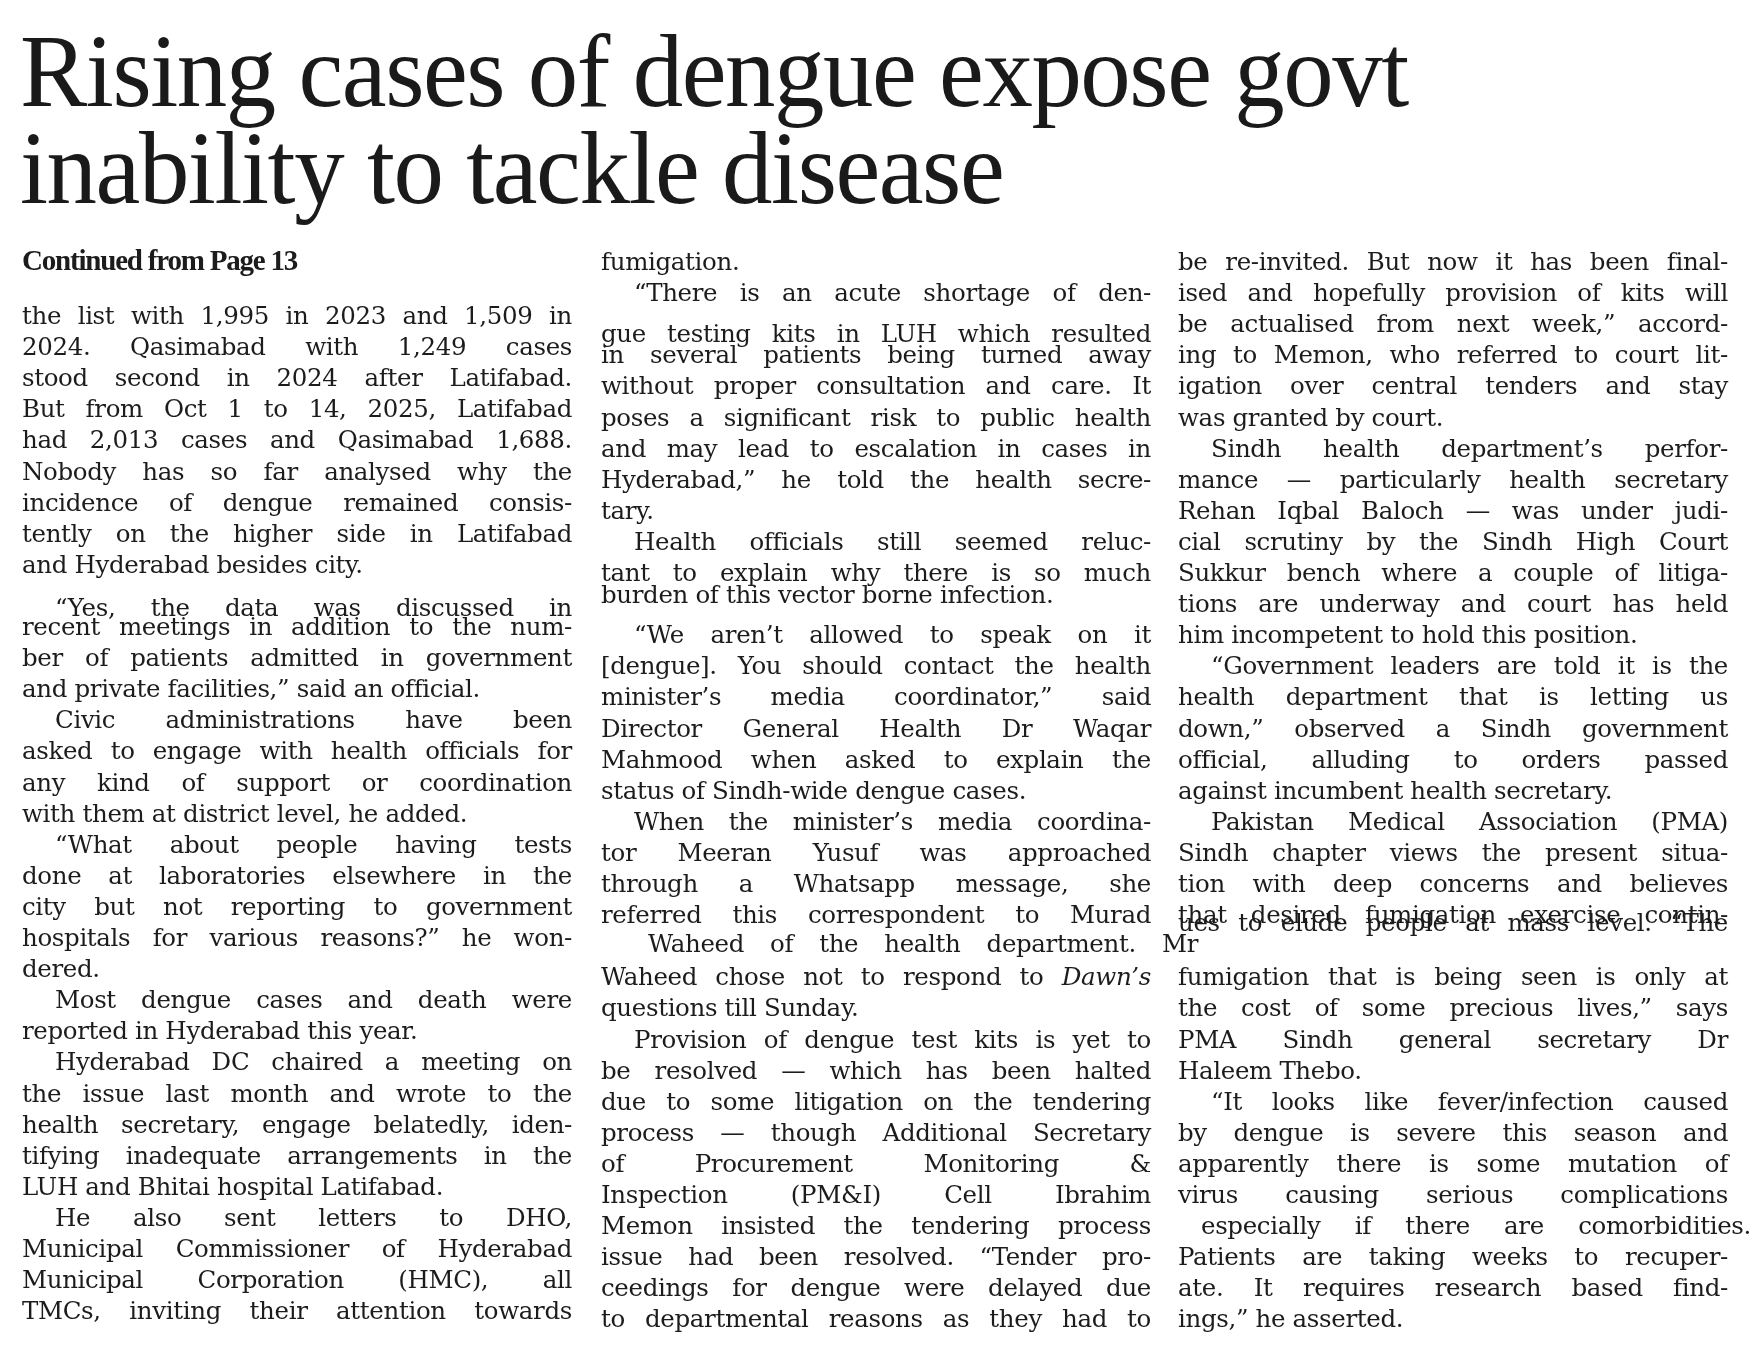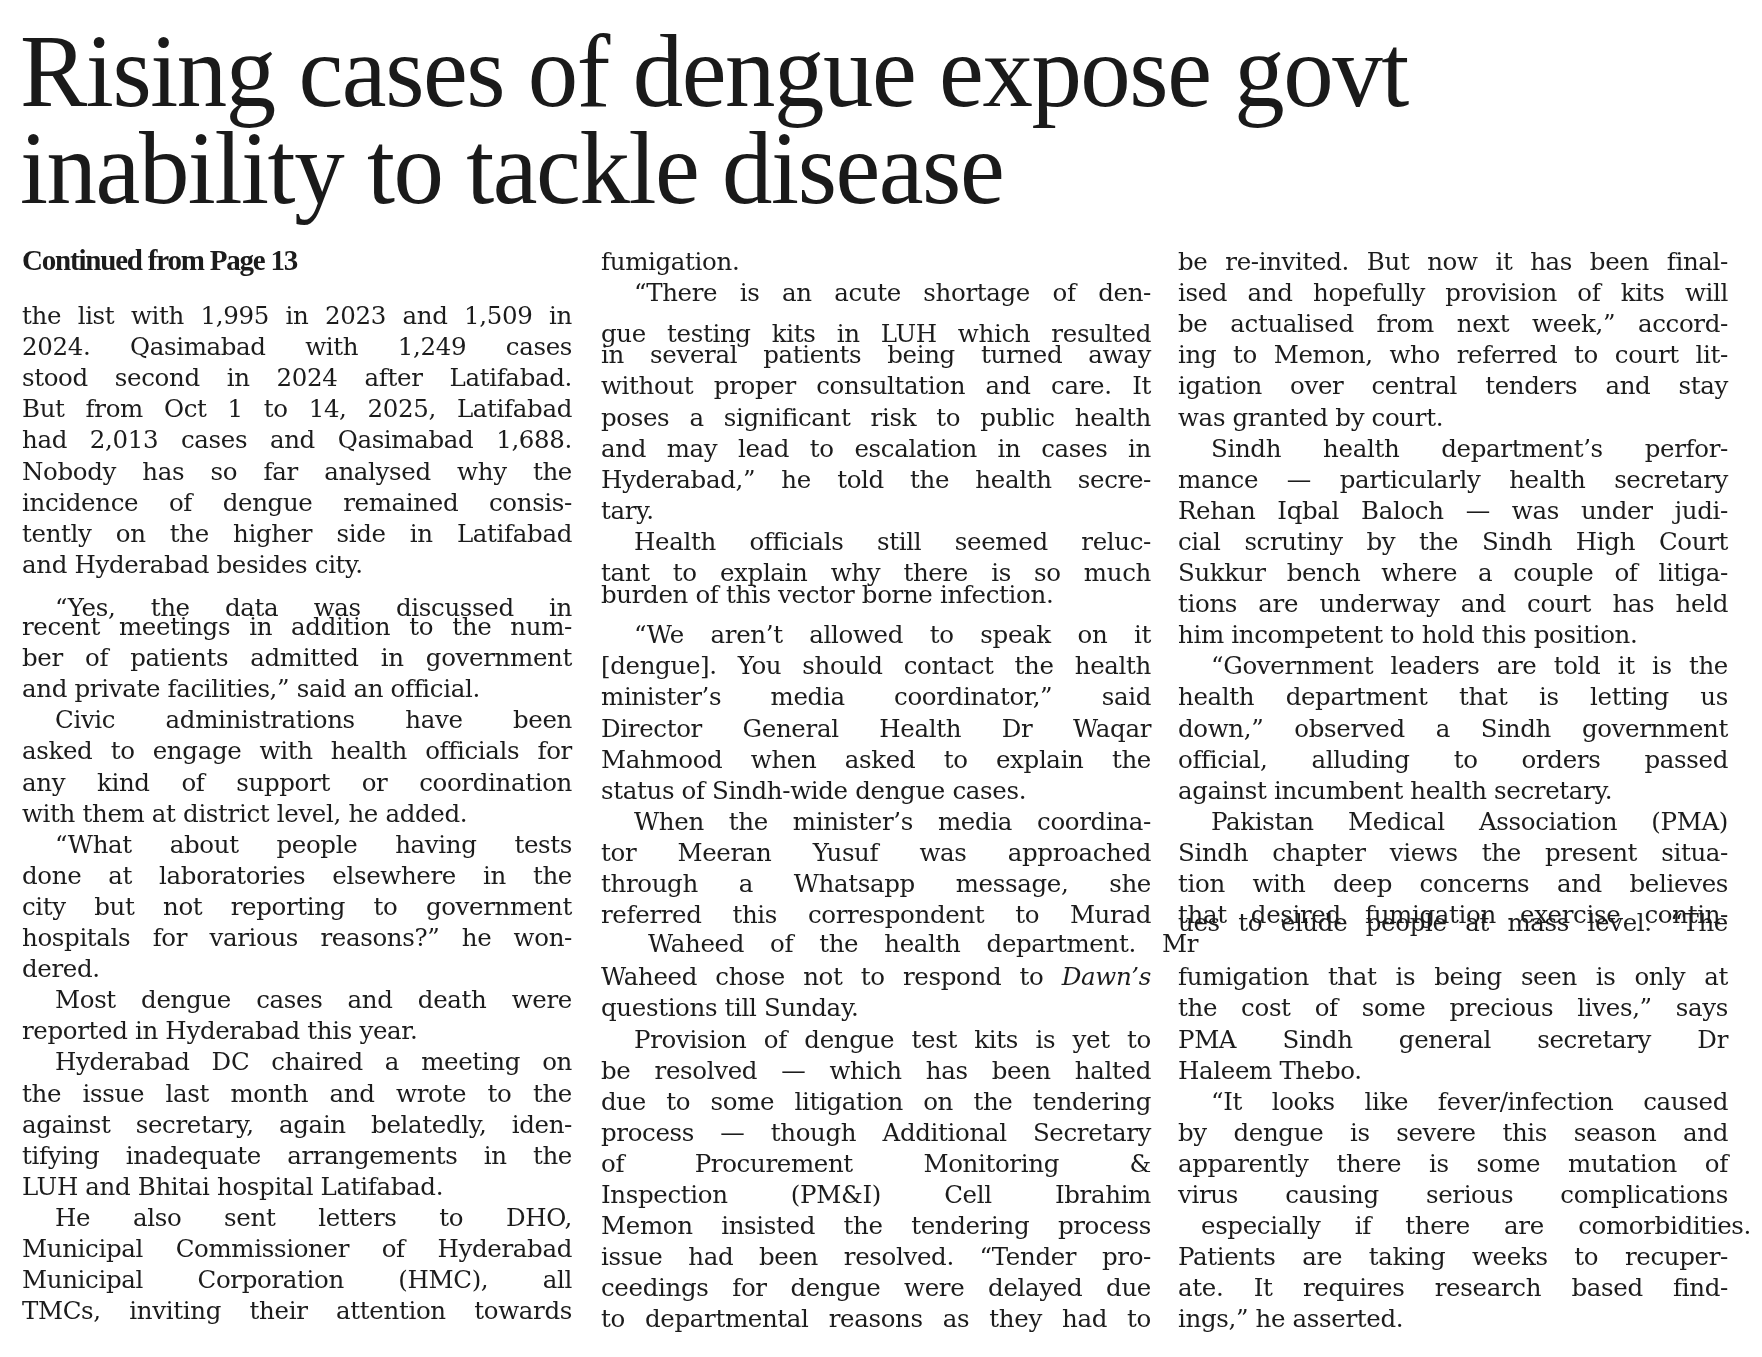--- a/index.html
+++ b/index.html
@@ -66,21 +66,21 @@
     <div class="line last" style="top: 497.6px;">with them at district level, he added.</div>
     <div class="line indent" style="top: 528.7px;">“What about people having tests</div>
     <div class="line" style="top: 559.8px;">done at laboratories elsewhere in the</div>
     <div class="line" style="top: 590.9px;">city but not reporting to government</div>
     <div class="line" style="top: 622px;">hospitals for various reasons?” he won-</div>
     <div class="line last" style="top: 653.1px;">dered.</div>
     <div class="line indent" style="top: 684.2px;">Most dengue cases and death were</div>
     <div class="line last" style="top: 715.3px;">reported in Hyderabad this year.</div>
     <div class="line indent" style="top: 746.4px;">Hyderabad DC chaired a meeting on</div>
     <div class="line" style="top: 777.5px;">the issue last month and wrote to the</div>
-    <div class="line" style="top: 808.6px;">against secretary, again belatedly, iden-</div>
+    <div class="line" style="top: 808.6px;">health secretary, engage belatedly, iden-</div>
     <div class="line" style="top: 839.7px;">tifying inadequate arrangements in the</div>
     <div class="line last" style="top: 870.8px;">LUH and Bhitai hospital Latifabad.</div>
     <div class="line indent" style="top: 901.9px;">He also sent letters to DHO,</div>
     <div class="line" style="top: 933px;">Municipal Commissioner of Hyderabad</div>
     <div class="line" style="top: 964.1px;">Municipal Corporation (HMC), all</div>
     <div class="line" style="top: 995.2px;">TMCs, inviting their attention towards</div>
   </div>
 <div class="col col2" style="top: 246px;">
     <div class="line last" style="top: 0px;">fumigation.</div>
     <div class="line indent" style="top: 31.1px;">“There is an acute shortage of den-</div>

